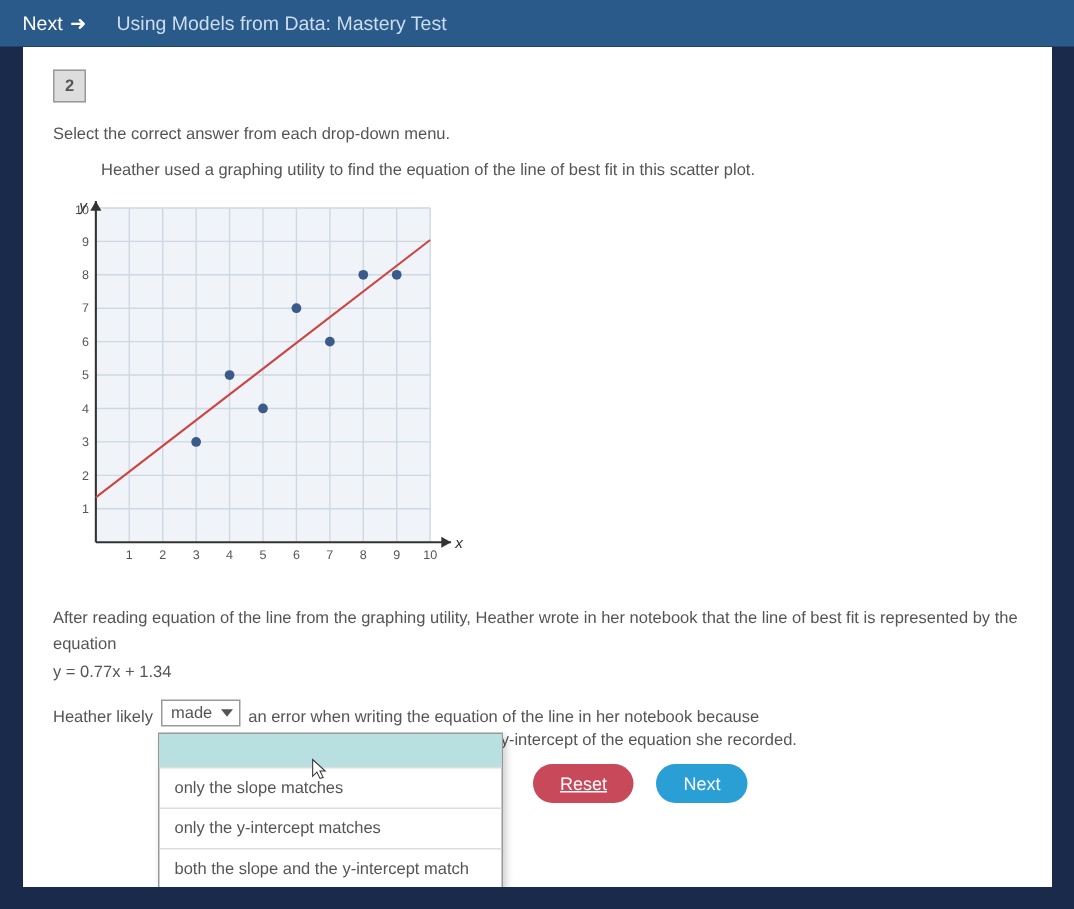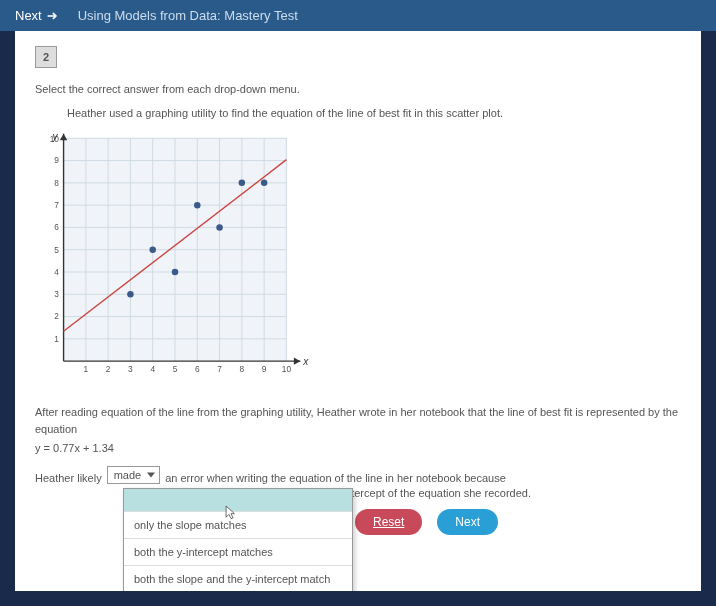--- a/index.html
+++ b/index.html
@@ -10,21 +10,21 @@
 .qnum { background: #ddd; border: 1px solid #999; width: 22px; height: 22px; display: flex; align-items: center; justify-content: center; font-size: 11px; font-weight: bold; color: #555; margin-bottom: 15px; }
 .instruction { font-size: 11px; color: #555; margin-bottom: 12px; }
 .prompt { font-size: 11px; color: #555; margin-bottom: 10px; padding-left: 32px; }
 .chart-area { width: 280px; height: 260px; position: relative; margin-bottom: 15px; }
 .chart-svg { width: 100%; height: 100%; }
 .after-text { font-size: 11px; color: #555; margin-bottom: 5px; line-height: 1.5; }
 .equation { font-size: 11px; color: #555; margin-bottom: 12px; }
 .answer-line { font-size: 11px; color: #555; display: flex; align-items: flex-end; flex-wrap: wrap; gap: 5px; margin-bottom: 3px; position: relative; }
 .dropdown { border: 1px solid #999; padding: 2px 18px 2px 6px; font-size: 11px; background: #fff; position: relative; display: inline-flex; align-items: center; cursor: pointer; }
 .dropdown::after { content: ""; position: absolute; right: 4px; top: 50%; transform: translateY(-50%); border-left: 4px solid transparent; border-right: 4px solid transparent; border-top: 5px solid #555; }
-.dropdown-menu { position: absolute; top: 22px; left: 88px; background: #fff; border: 1px solid #999; width: 230px; z-index: 10; box-shadow: 2px 2px 5px rgba(0,0,0,0.2); }
+.dropdown-menu { position: absolute; top: 22px; left: 70px; background: #fff; border: 1px solid #999; width: 230px; z-index: 10; box-shadow: 2px 2px 5px rgba(0,0,0,0.2); }
 .dropdown-menu div { padding: 7px 10px; font-size: 11px; color: #555; border-top: 1px solid #ddd; }
 .dropdown-menu div:first-child { background: #b8e0e0; border-top: none; height: 22px; }
 .cursor-icon { position: absolute; top: 15px; left: 100px; width: 14px; height: 18px; }
 .buttons { display: flex; gap: 15px; margin-left: 320px; margin-top: 10px; }
 .btn { border: none; color: #fff; padding: 6px 18px; border-radius: 14px; font-size: 12px; cursor: pointer; }
 .btn-reset { background: #c84a5a; text-decoration: underline; }
 .btn-next { background: #2a9fd6; }
 </style>
 </head>
 <body>
@@ -126,21 +126,21 @@
     </span>
     <span>an error when writing the equation of the line in her notebook because</span>
 
     <div class="dropdown-menu">
       <div>
         <svg class="cursor-icon" viewBox="0 0 20 24">
           <path d="M3 2 L3 18 L7 14 L10 20 L13 19 L10 13 L15 13 Z" fill="#fff" stroke="#333" stroke-width="1"></path>
         </svg>
       </div>
       <div>only the slope matches</div>
-      <div>both the y-intercept matches</div>
+      <div>only the y-intercept matches</div>
       <div>both the slope and the y-intercept match</div>
 
     </div>
   </div>
   <div class="answer-line" style="margin-left:180px;">
     <span class="dropdown" style="min-width:20px;">
       <span></span>
     </span>
     <span>the slope and the y-intercept of the equation she recorded.</span>
   </div>

